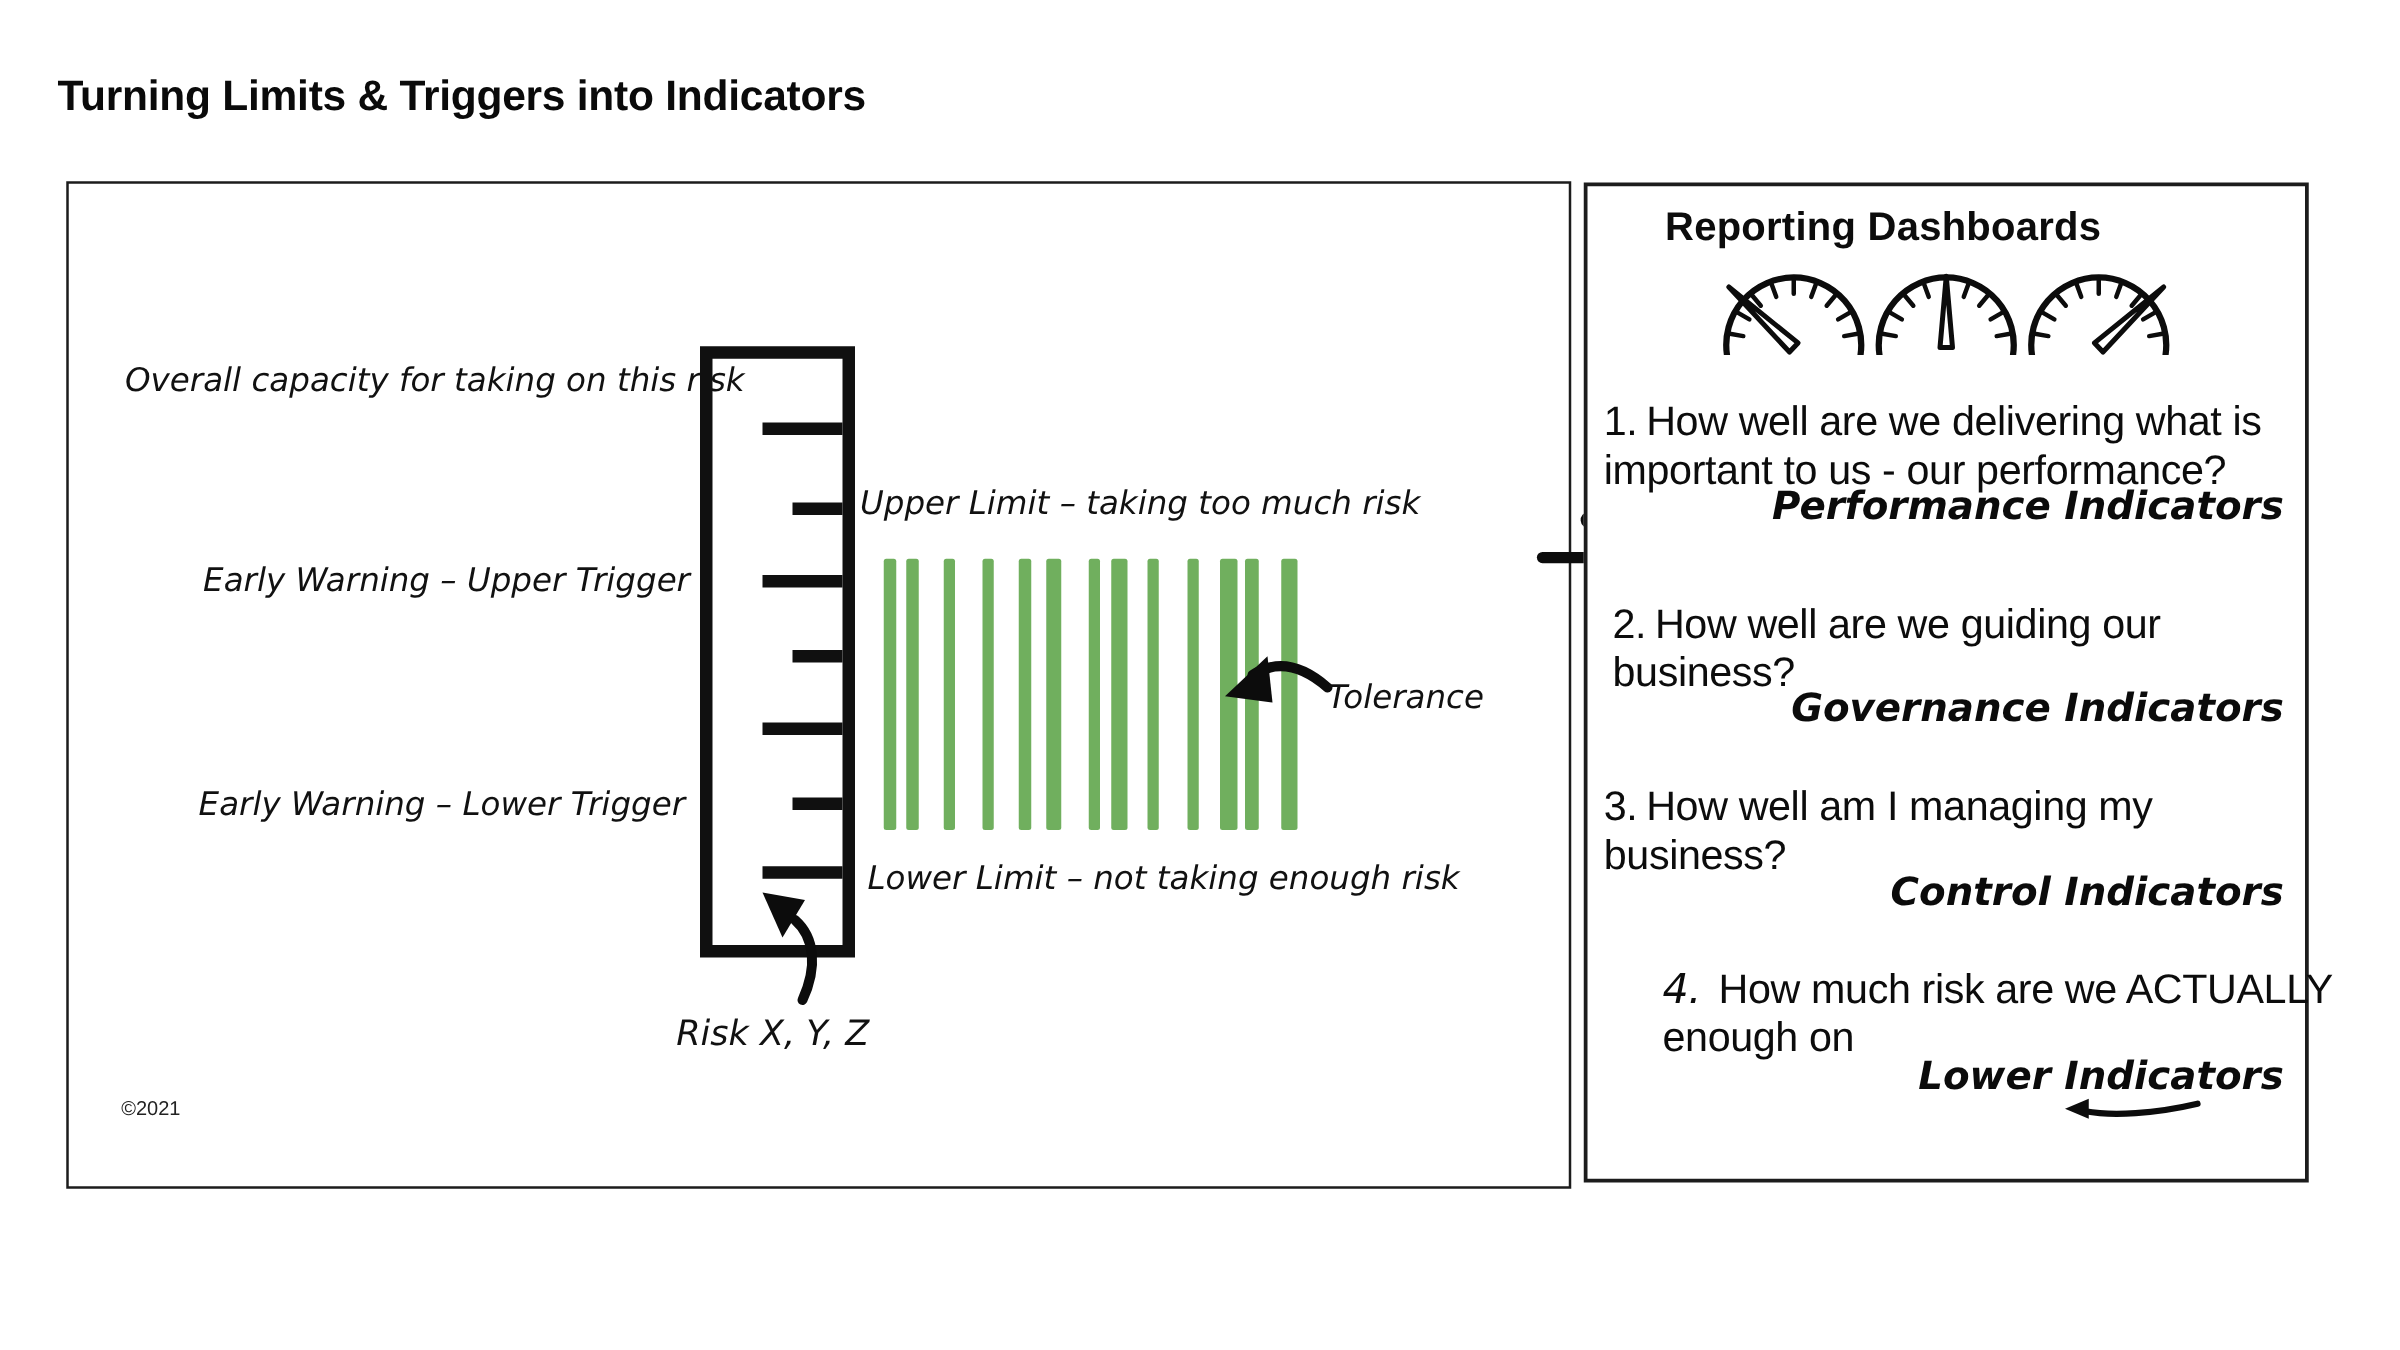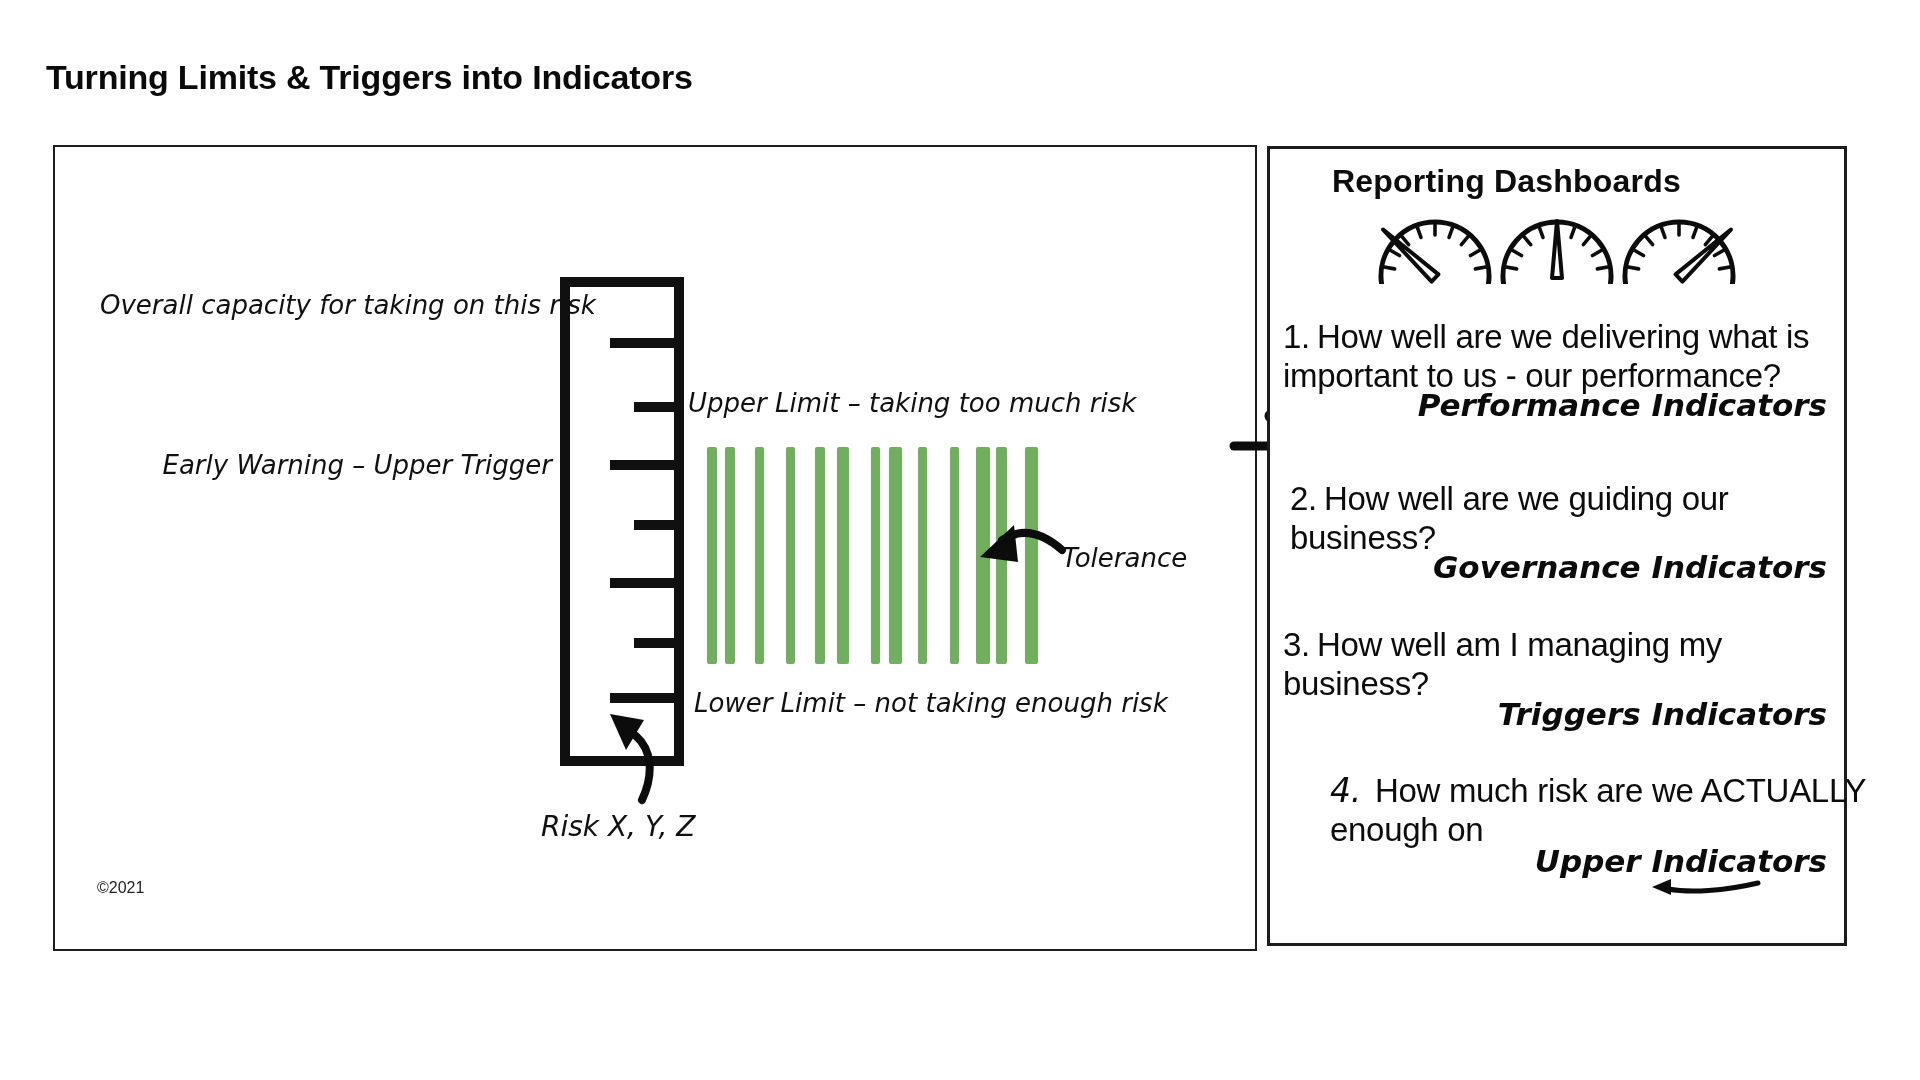--- a/index.html
+++ b/index.html
@@ -89,20 +89,21 @@
       <div class="bar" style="left: 318px; width: 13px; background: rgb(112, 175, 94);"></div>
     </div>
 
   <svg class="deco" style="left:972px;top:514px;" width="100" height="66" viewBox="0 0 100 66">
     <path class="stroke" d="M 90 36 Q 58 8 30 26" stroke-width="8"></path>
     <polygon class="fillb" points="8,43 42,11 46,48"></polygon>
   </svg>
 
   <div class="abs hand" style="left:1062px;top:542px;">Tolerance</div>
 
+  <div class="abs hand r-al" style="left:100px;top:628px;width:448px;">Early Warning – Lower Trigger</div>
 
   <div class="abs hand" style="left:694px;top:687px;">Lower Limit – not taking enough risk</div>
 
   <svg class="deco" style="left:596px;top:702px;" width="72" height="102" viewBox="0 0 72 102">
     <path class="stroke" d="M 46 98 C 58 72 56 48 40 34" stroke-width="8"></path>
     <polygon class="fillb" points="14,12 48,18 30,48"></polygon>
   </svg>
 
   <div class="abs hand c-al" style="left:541px;top:811px;width:150px;font-size:28px;">Risk X, Y, Z</div>
 
@@ -168,26 +169,26 @@
   <div class="abs q" style="left:1290px;top:479px;">
     <span class="qnum">2.</span><span>How well are we guiding our</span><br>
     <span>business?</span>
   </div>
   <div class="abs ind" style="top:549px;">Governance Indicators</div>
 
   <div class="abs q" style="left:1283px;top:625px;">
     <span class="qnum">3.</span><span>How well am I managing my</span><br>
     <span>business?</span>
   </div>
-  <div class="abs ind" style="top:696px;">Triggers Indicators</div>
+  <div class="abs ind" style="top:696px;">Control Indicators</div>
 
   <div class="abs q" style="left:1290px;top:771px;margin-left:40px;">
     <span class="qnum script-num">4.</span><span>How much risk are we ACTUALLY</span><br>
     <span>enough on</span>
   </div>
-  <div class="abs ind" style="top:843px;">Upper Indicators</div>
+  <div class="abs ind" style="top:843px;">Lower Indicators</div>
 
   <svg class="deco" style="left:1648px;top:874px;" width="116" height="24" viewBox="0 0 116 24">
     <path class="stroke" d="M 110 9 C 76 17 42 19 20 15" stroke-width="5"></path>
     <polygon class="fillb" points="4,13 23,5 23,21"></polygon>
   </svg>
 
 </div>
 
 </body></html>

